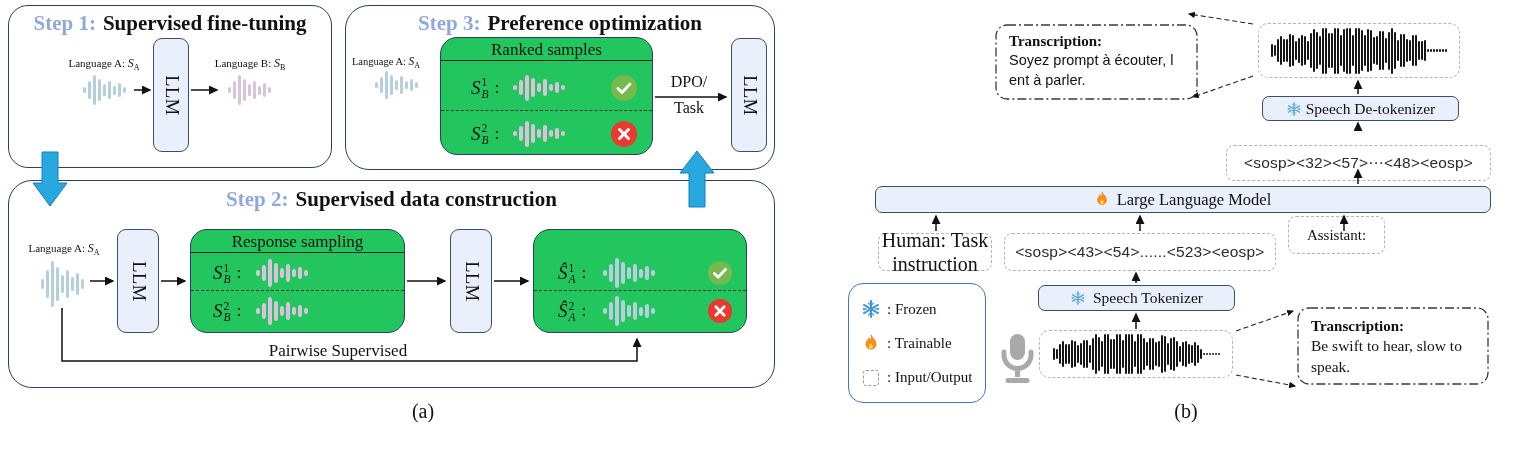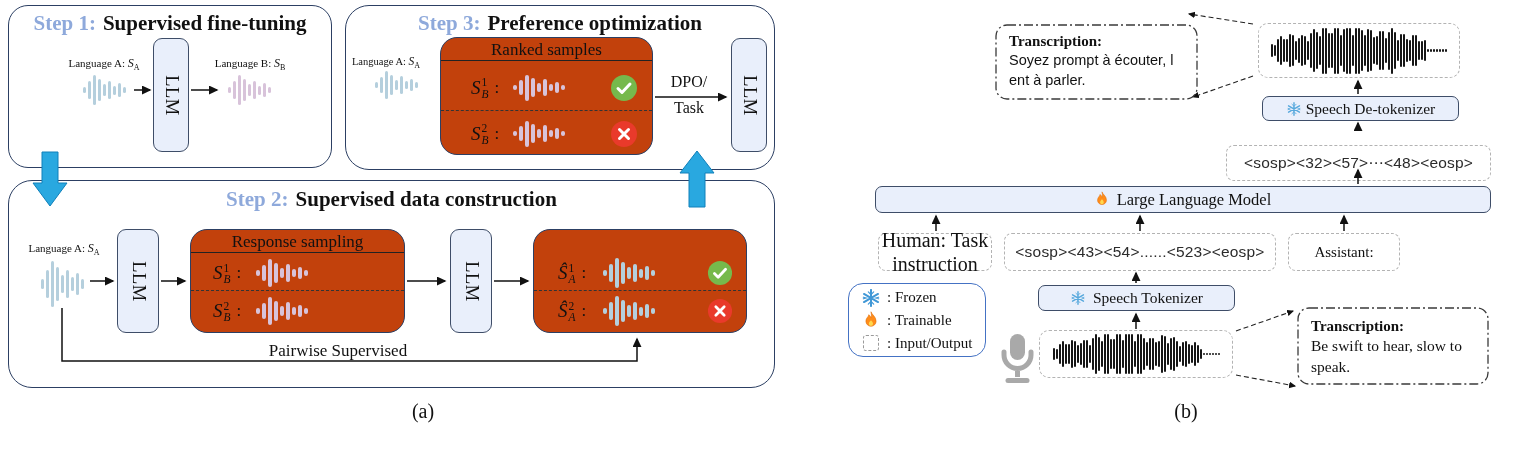--- a/index.html
+++ b/index.html
@@ -6,21 +6,21 @@
   .canvas{position:relative;width:1529px;height:461px;background:#fff;overflow:hidden;
           font-family:"Liberation Serif",serif;color:#111;}
   .abs{position:absolute;}
   
   .stepbox{position:absolute;border:1.7px solid #2c3f63;border-radius:24px;background:#fff;box-sizing:border-box;}
   .steptitle{position:absolute;top:5px;left:0;right:0;text-align:center;font-weight:bold;font-size:21px;white-space:nowrap;}
   .stepnum{color:var(--step-label,#8ea9db);margin-right:7px;}
   .llmbox{position:absolute;background:var(--box-fill,#e9effb);border:1.5px solid #3e4d68;border-radius:9px;
           display:flex;align-items:center;justify-content:center;box-sizing:border-box;}
   .vtext{transform:rotate(90deg);font-size:18.5px;letter-spacing:.5px;}
-  .samplebox{position:absolute;border:1.5px solid #2c3f63;border-radius:17px;background:#c2410c;box-sizing:border-box;overflow:hidden;}
+  .samplebox{position:absolute;border:1.5px solid #2c3f63;border-radius:17px;background:#22c55e;box-sizing:border-box;overflow:hidden;}
   .sampletitle{position:absolute;top:0;left:0;right:0;text-align:center;font-size:17px;padding-top:2px;
                border-bottom:1.4px solid #222;}
   .dashdiv{position:absolute;left:0;right:0;border-top:1.6px dashed #333;}
   .srow{position:absolute;left:0;right:0;display:flex;align-items:center;}
   .status{position:absolute;top:50%;transform:translateY(-50%);line-height:0;}
   .iolabel{position:absolute;text-align:center;font-size:11px;white-space:nowrap;}
   .iolabel sub{font-size:8px;}
   .mexp{display:inline-flex;align-items:center;}
   .mvar{font-style:italic;font-size:19px;}
   .mstack{display:inline-flex;flex-direction:column;line-height:1;margin-left:1px;transform:translateY(1px);}
@@ -418,37 +418,37 @@
 
     <div class="dashbox" style="left:878px;top:233px;width:114px;height:38px;border-radius:8px;">
       <div style="font-size:20px;line-height:1.2;">
         <div>Human: Task</div>
         <div>instruction</div>
       </div>
     </div>
     <div class="dashbox" style="left:1004px;top:233px;width:272px;height:38px;border-radius:8px;">
       <span class="sans tokens">&lt;sosp&gt;&lt;43&gt;&lt;54&gt;......&lt;523&gt;&lt;eosp&gt;</span>
     </div>
-    <div class="dashbox" style="left:1288px;top:233px;width:112px;height:38px;border-radius:8px;font-family:Liberation Serif, serif;">
+    <div class="dashbox" style="left:1288px;top:216px;width:97px;height:38px;border-radius:8px;font-family:Liberation Serif, serif;">
       <span style="font-size:15px;">Assistant:</span>
     </div>
 
     <div class="bluebox" style="left:1038px;top:285px;width:197px;height:26px;">
       <span class="licon" style="width:16px;">
         <svg width="14" height="14" viewBox="0 0 20 20">
             <g stroke="#56a8dc" stroke-linecap="round" fill="none">
               <path d="M10 1v18M2.2 5.5l15.6 9M2.2 14.5l15.6-9" stroke-width="2"></path>
               <path d="M7 3.2L10 6.2l3-3M7 16.8L10 13.8l3 3M1.5 9.1L4.8 10l-3.3.9M18.5 9.1L15.2 10l3.3.9" stroke-width="1.2"></path>
             </g>
           </svg>
       </span>
       <span>Speech Tokenizer</span>
     </div>
 
-    <div class="legendbox" style="left:848px;top:283px;width:138px;height:74px;">
+    <div class="legendbox" style="left:848px;top:283px;width:138px;height:120px;">
       <div class="lrow">
         <span class="licon">
           <svg width="18" height="18" viewBox="0 0 20 20">
               <g stroke="#3f97d6" stroke-linecap="round" fill="none">
                 <path d="M10 1v18M2.2 5.5l15.6 9M2.2 14.5l15.6-9" stroke-width="2.2"></path>
                 <path d="M7 3.2L10 6.2l3-3M7 16.8L10 13.8l3 3M1.5 9.1L4.8 10l-3.3.9M18.5 9.1L15.2 10l3.3.9" stroke-width="1.3"></path>
               </g>
             </svg>
         </span>
         <span>: Frozen</span>

